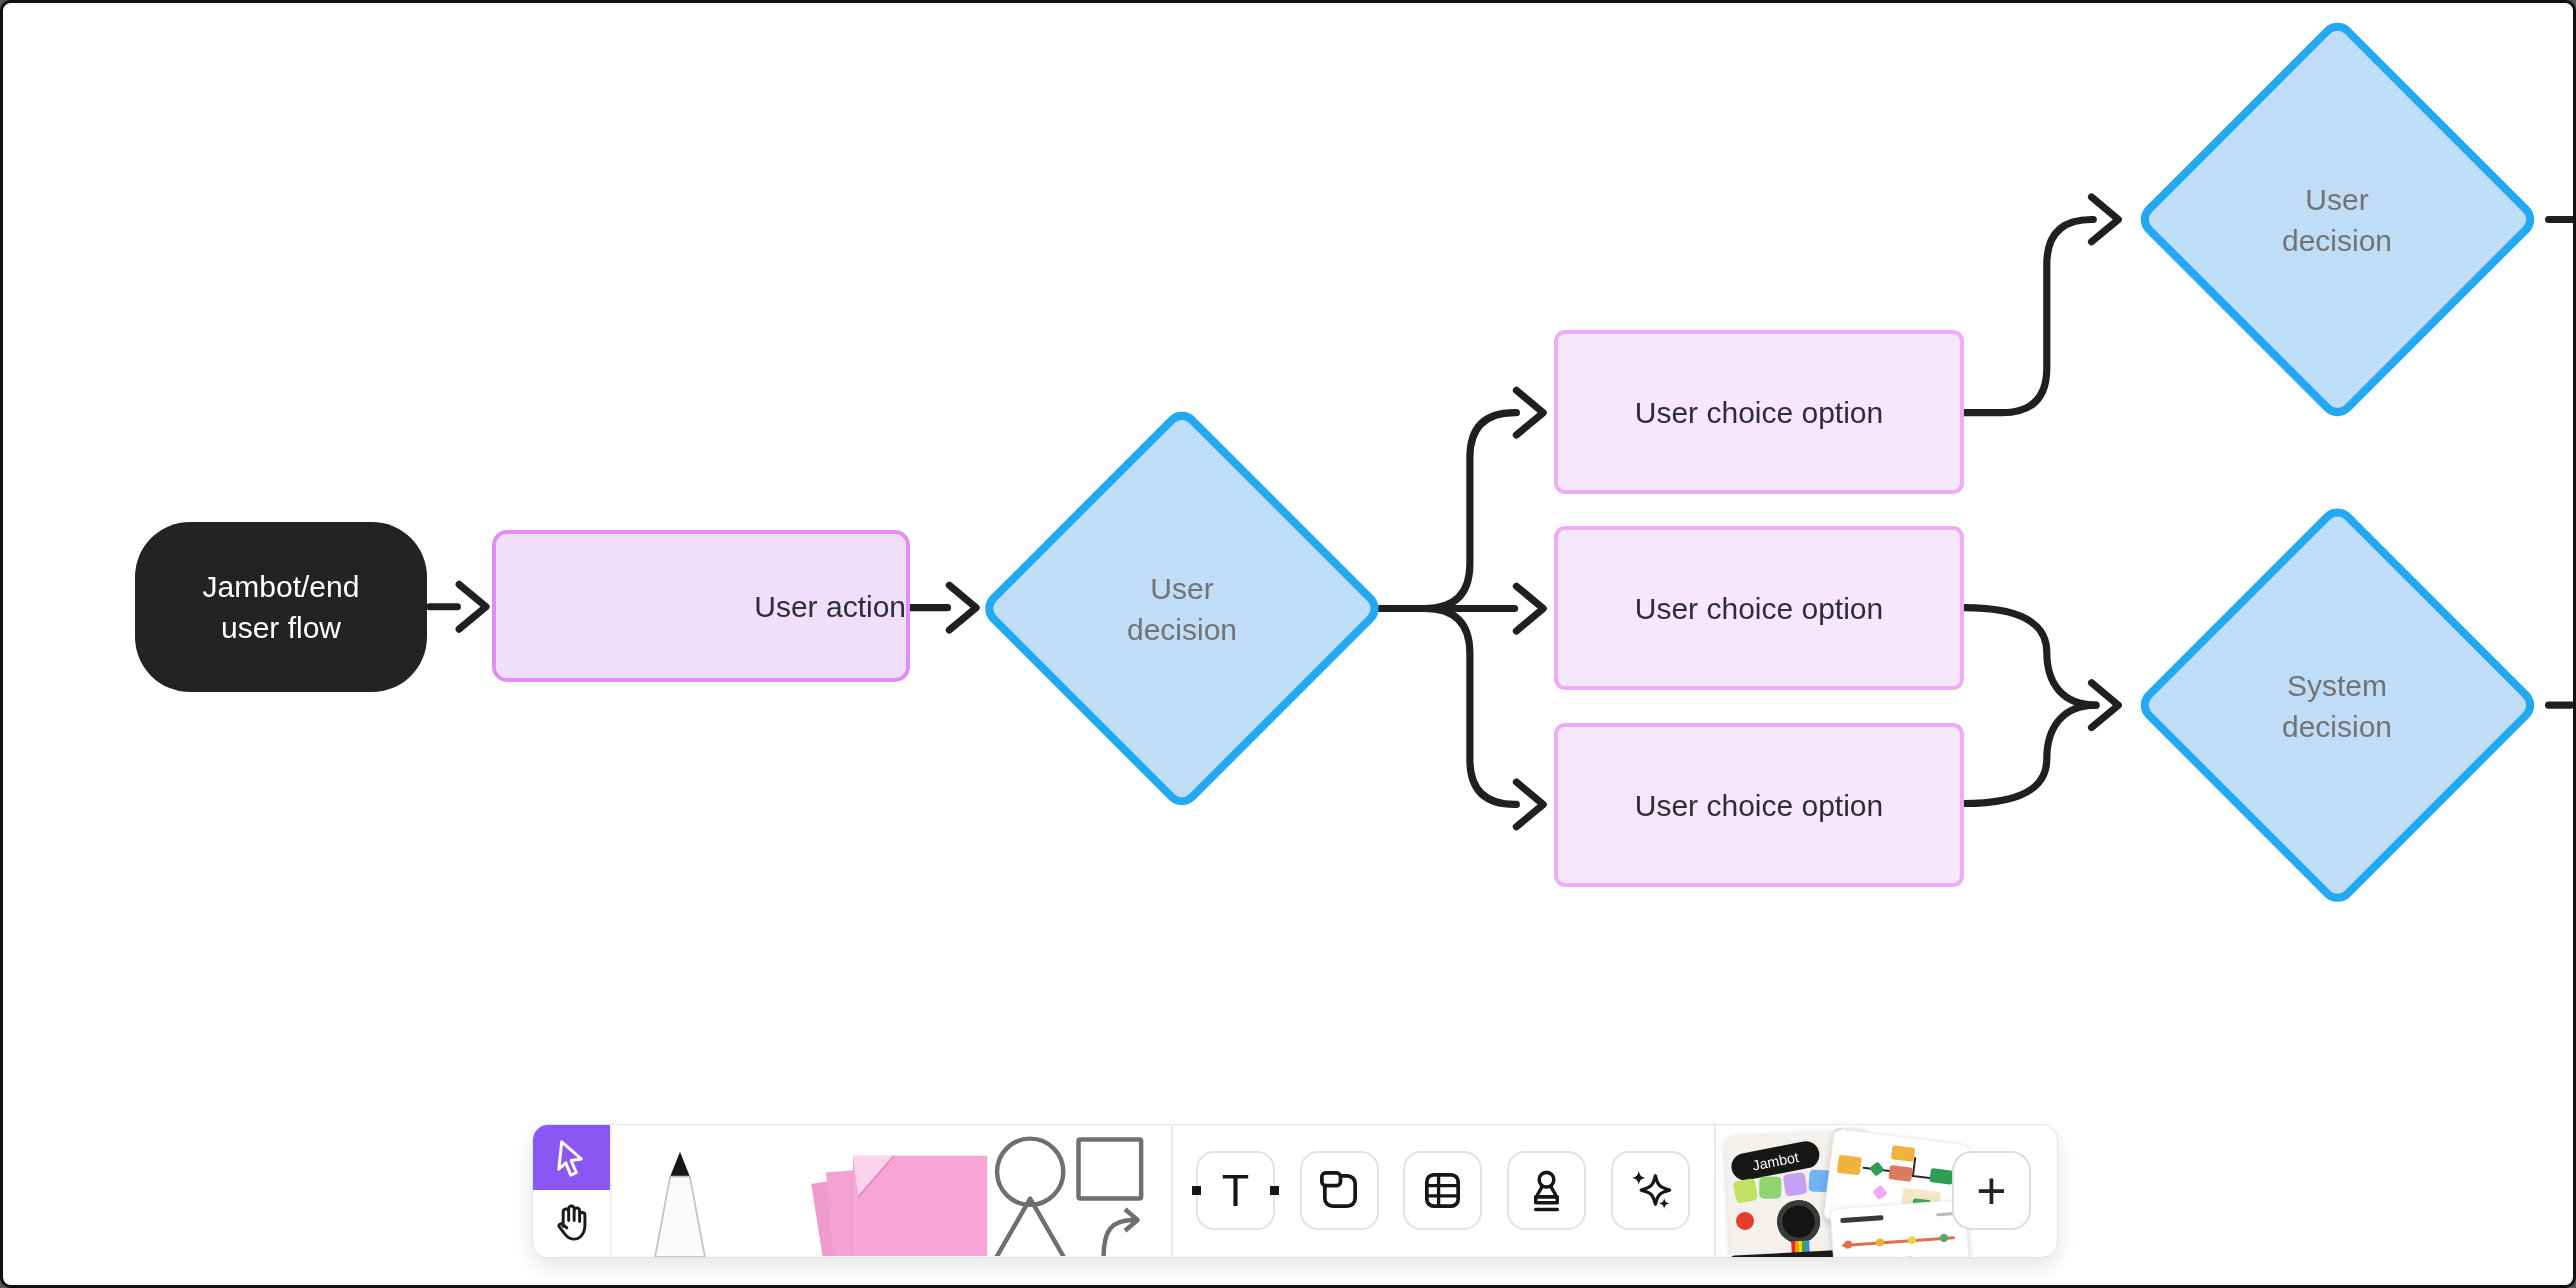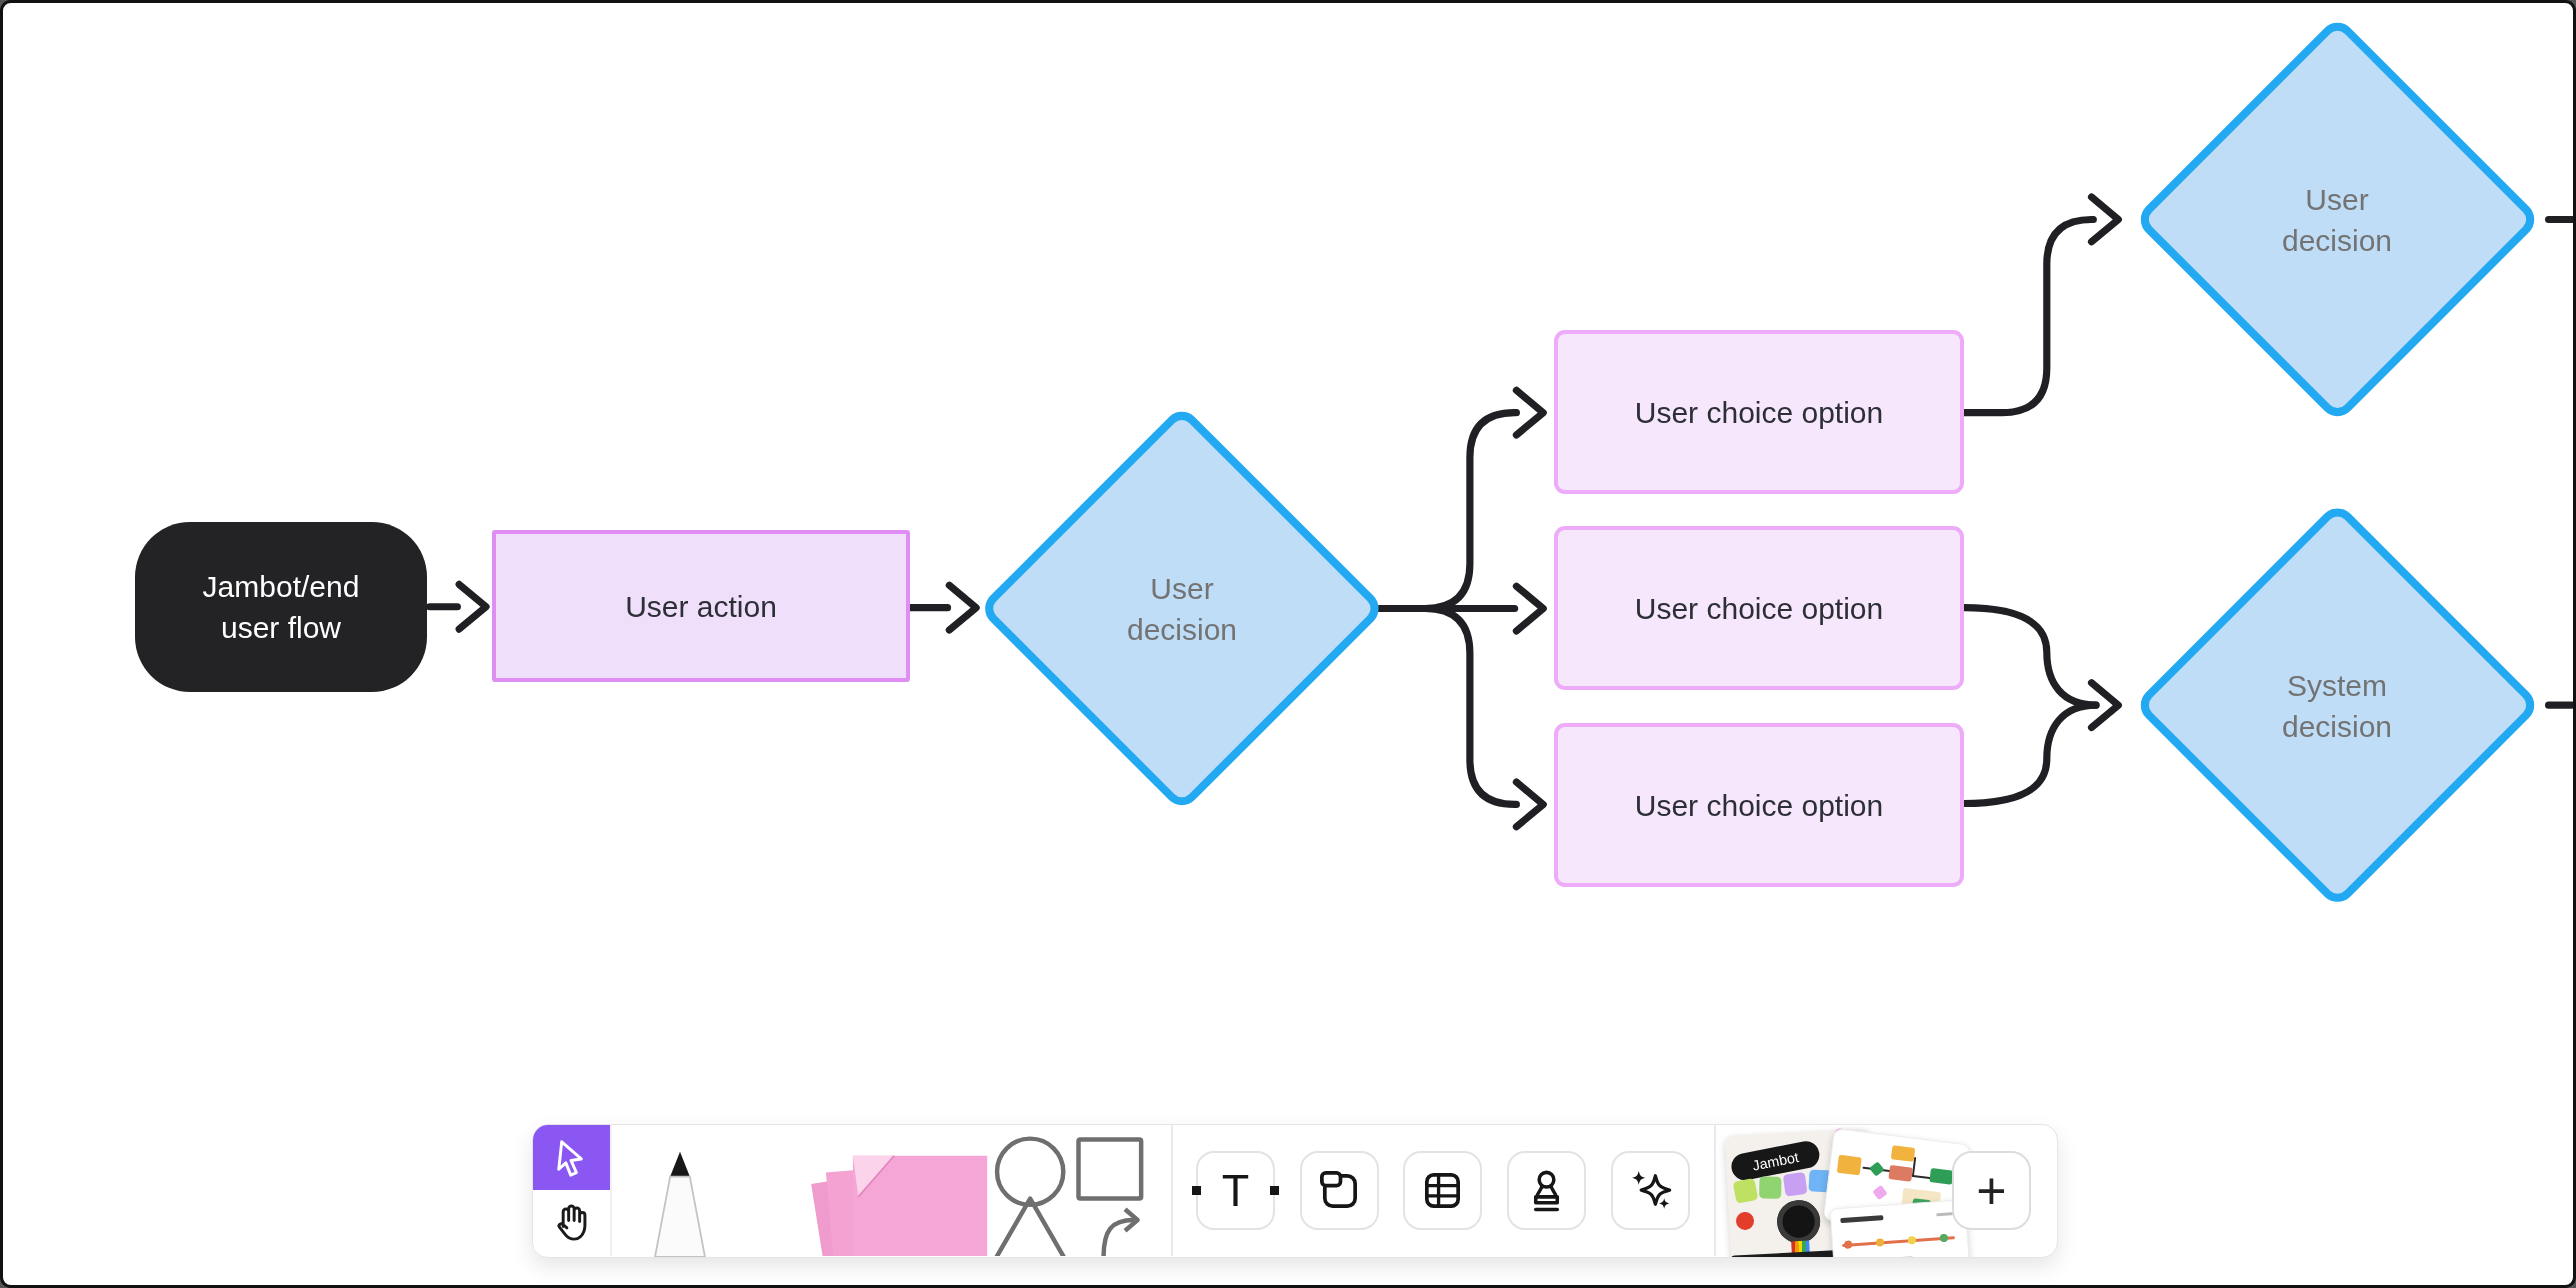--- a/index.html
+++ b/index.html
@@ -11,21 +11,21 @@
   .layer{position:absolute; left:0; top:0; width:2576px; height:1288px;}
   svg{display:block;}
 
   
   .node{position:absolute; display:flex; flex-direction:column; align-items:center; justify-content:center;
         box-sizing:border-box; text-align:center;}
   .node span{display:block; font-size:30px; line-height:41px; font-weight:500; color:#2c2f36; white-space:nowrap;}
   .start-node{left:132px; top:519px; width:292px; height:170px; background:#232326; border-radius:55px;}
   .start-node span{color:#ffffff;}
   .action-node{left:489px; top:527px; width:418px; height:152px; background:#F0DFFA;
-               border:4.5px solid #E08EF4; border-radius:3px;}
+               border:4.5px solid #E08EF4; border-radius:15px;align-items:flex-end;}
   .choice-node{left:1551px; width:410px; height:164px; background:#F6E7FC;
                border:4.5px solid #EDABF8; border-radius:11px;}
   .choice-1{top:327px;} .choice-2{top:523px;} .choice-3{top:720px;}
   .diamond-label{position:absolute; width:286px; height:145px; display:flex; flex-direction:column;
                  align-items:center; justify-content:center; text-align:center; pointer-events:none;}
   .diamond-label span{font-size:30px; line-height:41px; font-weight:500; color:#737373;}
   .dl-center{left:1036px; top:533px;}
   .dl-top-right{left:2191px; top:144px;}
   .dl-bottom-right{left:2191px; top:630px;}
 

